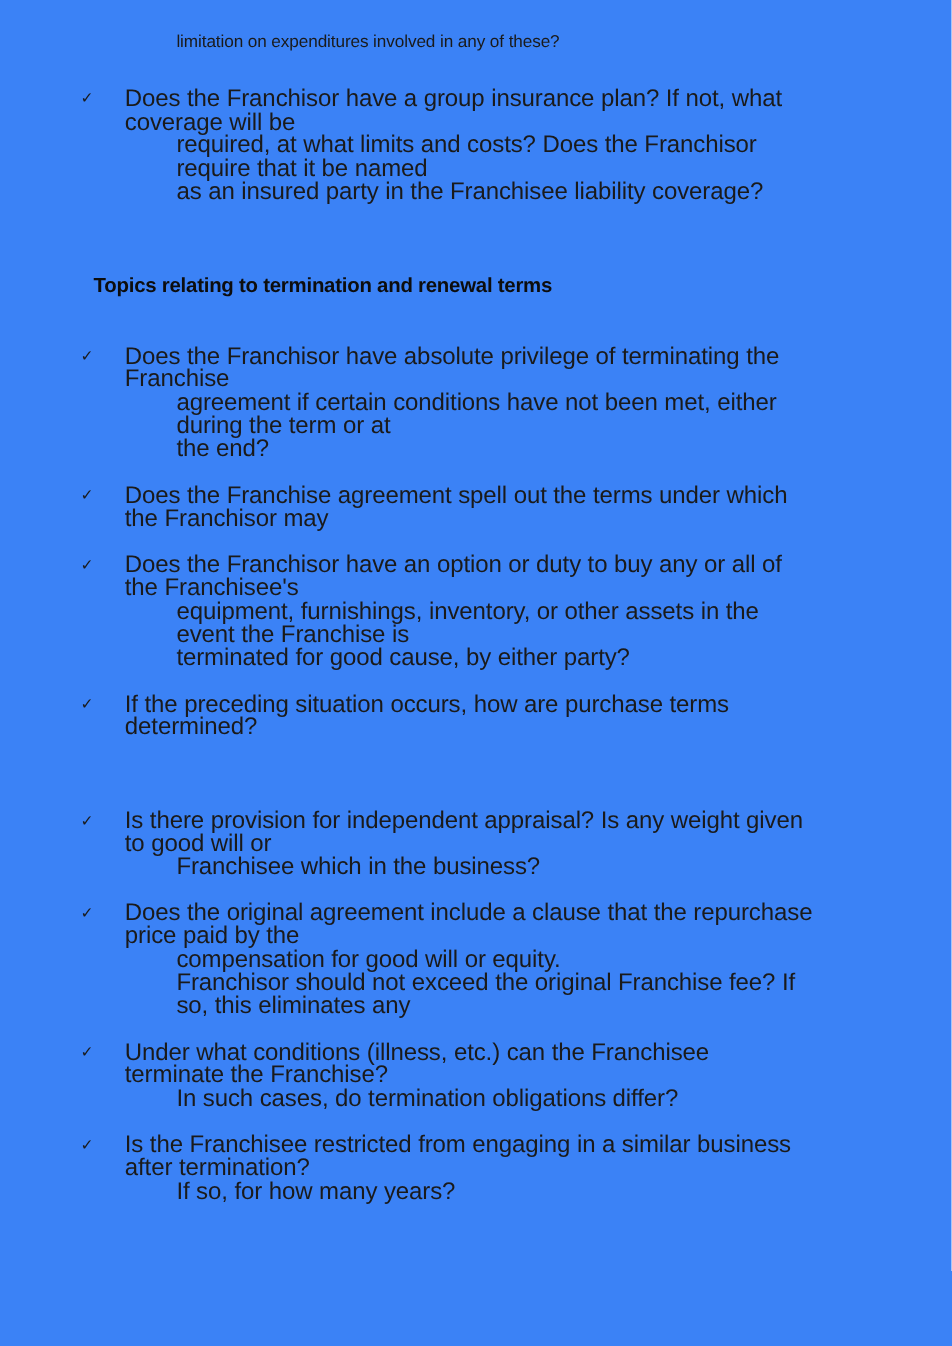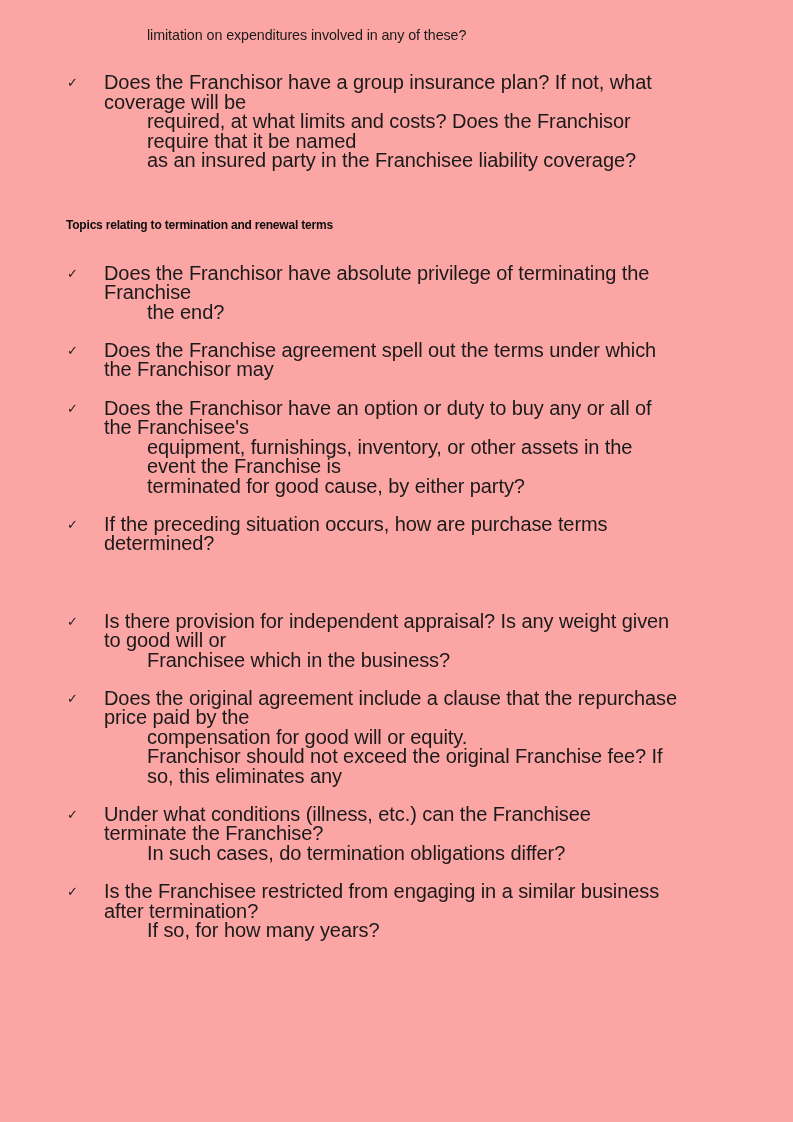--- a/index.html
+++ b/index.html
@@ -13,21 +13,21 @@
     font-family: "Liberation Sans", sans-serif;
     color: #1a1a1a;
     -webkit-font-smoothing: antialiased;
   }
 
   .page {
     position: relative;
     width: 793px;
     height: 1122px;
     box-sizing: border-box;
-    background: #fca5a5;
+    background: #3b82f6;
     overflow: hidden;
   }
 
   .content {
     position: absolute;
     left: 66px;
     top: 26px;
     width: 612px;
   }
 
@@ -37,26 +37,26 @@
     font-size: 14.3px;
     line-height: 19.4px;
     letter-spacing: -0.08px;
     color: #1a1a1a;
     white-space: pre-wrap;
   }
   .spacer-md { height: 28px; }
   .spacer-xl { height: 46px; }
 
   .section-heading {
-    font-size: 12px;
+    font-size: 17px;
     font-weight: bold;
     line-height: 19.4px;
     letter-spacing: -0.2px;
     color: #0d0d0d;
-    margin: 0;
+    margin: 12px;
     padding: 0;
   }
 
   .bullet-list {
     margin: 0;
     padding: 0;
     list-style: none;
   }
 
   .bullet-item {
@@ -122,20 +122,21 @@
     <h2 class="section-heading">Topics relating to termination and renewal terms</h2>
 
     <div class="spacer-md"></div>
 
     <ul class="bullet-list">
 
       <li class="bullet-item">
         <span class="check-mark">✓</span>
         <span class="bullet-text">
           <span>Does the Franchisor have absolute privilege of terminating the Franchise</span>
+          <span class="cont">agreement if certain conditions have not been met, either during the term or at</span>
           <span class="cont">the end?</span>
         </span>
       </li>
 
       <li class="bullet-item" style="margin-top:19px;">
         <span class="check-mark">✓</span>
         <span class="bullet-text">
           <span>Does the Franchise agreement spell out the terms under which the Franchisor may</span>
         </span>
       </li>

